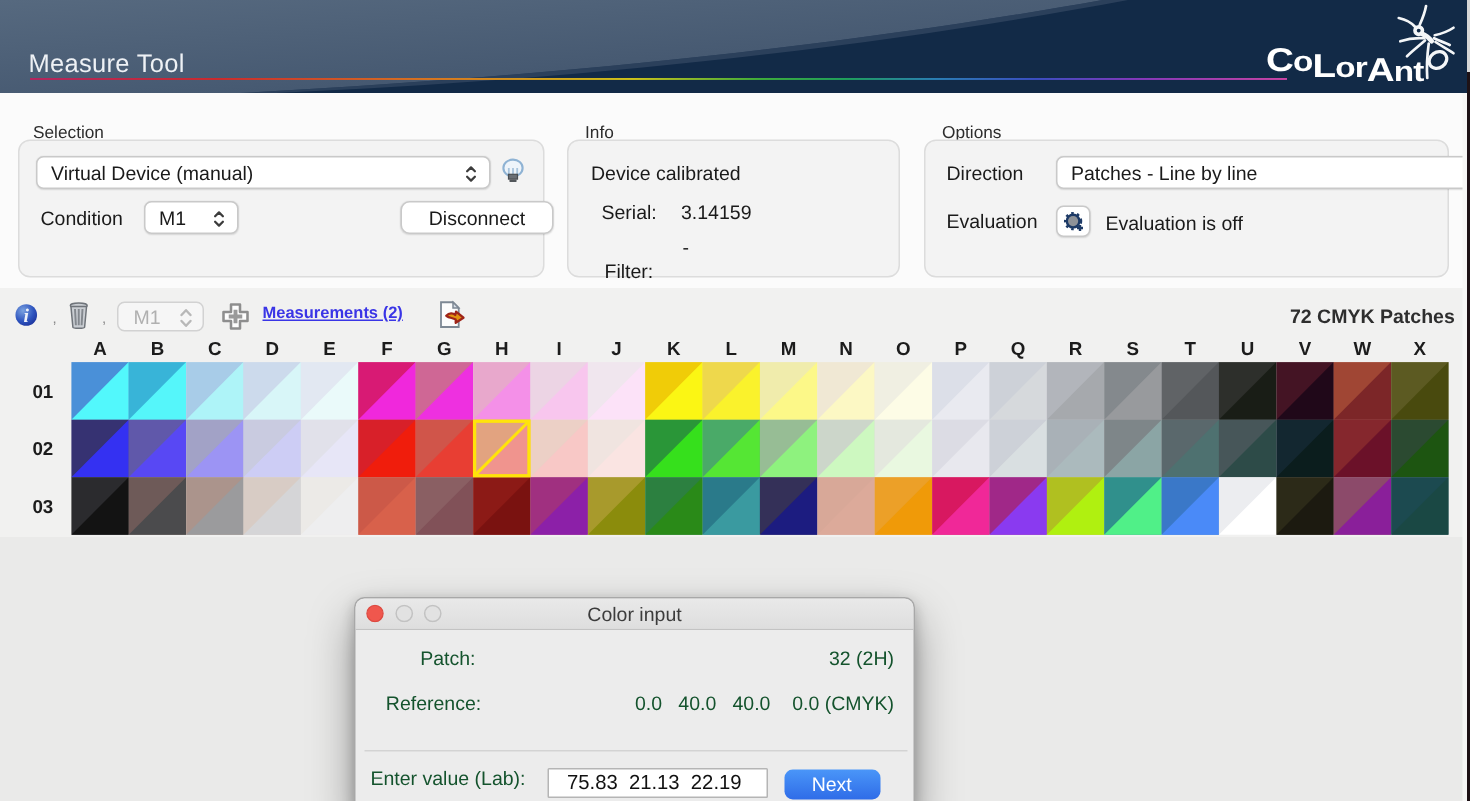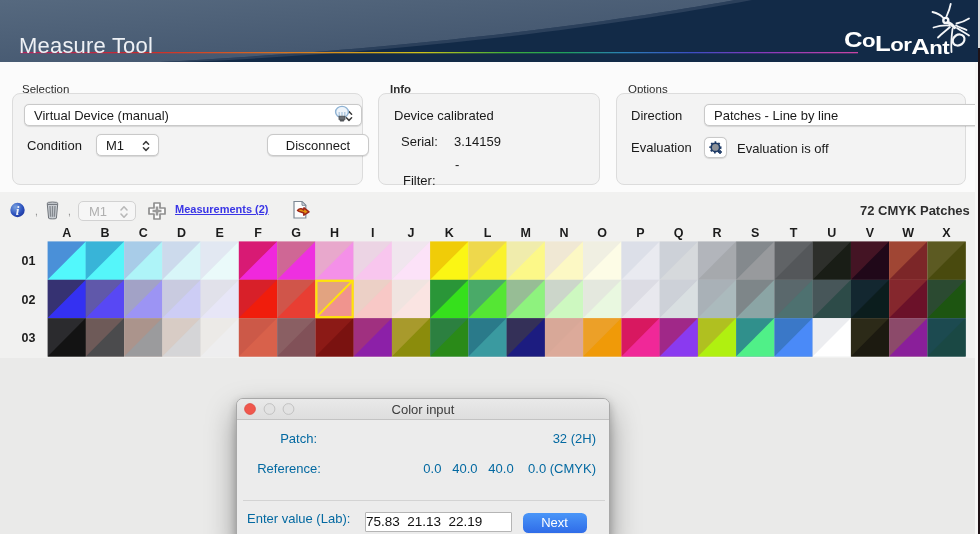--- a/index.html
+++ b/index.html
@@ -1,45 +1,45 @@
 <!DOCTYPE html>
 <html><head><meta charset="utf-8">
 <style>
   html,body{margin:0;padding:0;}
   body{width:980px;height:534px;overflow:hidden;position:relative;
        font-family:"Liberation Sans",sans-serif;background:#eaeae9;}
   .abs{position:absolute;}
   
   #header{left:0;top:0;width:980px;height:62px;background:#16304e;}
-  #htitle{left:19px;top:33px;color:#eef1f5;font-size:22px;letter-spacing:.2px;}
+  #htitle{left:19px;top:33px;color:#eef1f5;font-size:17px;letter-spacing:.2px;}
   
   .plabel{font-size:11.5px;color:#2d2d2d;}
   .panel{background:#f3f3f3;border:1px solid #dcdcdc;border-radius:8px;box-sizing:border-box;}
   .ctl{background:#fff;border:1px solid #c9c9c9;border-radius:5px;box-sizing:border-box;
        font-size:13px;color:#1a1a1a;box-shadow:0 .5px 1px rgba(0,0,0,.12);}
   .lbl13{font-size:13px;color:#1a1a1a;}
   
   #meas{font-size:11px;font-weight:bold;color:#3a35e6;text-decoration:underline;}
   #patchcount{font-size:13px;font-weight:bold;color:#2e2e2e;}
   
   .gridtext text{font-size:12.5px;font-weight:600;fill:#1c1c1c;font-family:"Liberation Sans",sans-serif;}
   
   #dialog{left:236px;top:374.5px;width:374px;height:145px;background:#ececec;
           border:1px solid #a8a8a8;border-radius:7px;box-sizing:border-box;
           box-shadow:0 14px 30px rgba(0,0,0,.38),0 3px 9px rgba(0,0,0,.22);margin-top:23px;}
   #dtitlebar{left:0;top:0;width:100%;height:20px;background:linear-gradient(#e9e9e9,#dedede);
              border-bottom:1px solid #c3c3c3;border-radius:6px 6px 0 0;}
   #dtitle{width:100%;top:3px;text-align:center;font-size:13px;color:#3c3c3c;}
-  .dlg13{font-size:13px;color:#0369a1;}
+  .dlg13{font-size:13px;color:#14532d;}
   #nextbtn{left:285.5px;top:114px;width:64px;height:20px;border-radius:5.5px;
            background:linear-gradient(#4a96f8,#2f6ce8);color:#fff;font-size:13px;
            text-align:center;line-height:20px;}
   #labinput{left:128px;top:113.5px;width:147px;height:20px;background:#fff;
             border:1px solid #b5b5b5;box-sizing:border-box;font-size:13.5px;color:#111;
-            line-height:18px;padding-left:0;border-radius:1px;}
+            line-height:18px;padding-left:12px;border-radius:1px;}
 </style></head>
 <body>
 
 <div id="header" class="abs">
   <svg width="980" height="62" style="position:absolute;left:0;top:0">
     <defs>
       <linearGradient id="slate" x1="0" y1="0" x2="0.85" y2="1">
         <stop offset="0" stop-color="#56697f"></stop>
           <stop offset="0.65" stop-color="#475a72"></stop>
           <stop offset="1" stop-color="#3c4f68"></stop>
@@ -84,25 +84,25 @@
     <path d="M31.5,23.5 C36,22.5 41,20.5 44,18.5"></path>
     <path d="M32,28 C36.5,31 40.5,33 44,35.5"></path>
   </svg>
 </div>
 
 <div class="abs" style="left:0;top:62px;width:980px;height:130px;background:#fbfbfb;"></div>
 
 <div class="abs" style="left:0;top:192px;width:980px;height:166px;background:#f1f1f0;"></div>
 
 <div class="abs plabel" style="left:22px;top:83px;">Selection</div>
-<div class="abs plabel" style="left:390px;top:83px;font-weight:bold;">Info</div>
+<div class="abs plabel" style="left:390px;top:83px;">Info</div>
 <div class="abs plabel" style="left:628px;top:83px;">Options</div>
 
 <div class="abs panel" style="left:12px;top:93px;width:351px;height:92px;"></div>
-<div class="abs ctl" style="left:24px;top:104px;width:338px;height:22px;">
+<div class="abs ctl" style="left:24px;top:104px;width:303px;height:22px;">
   <span style="position:absolute;left:9px;top:3px;">Virtual Device (manual)</span>
   <svg style="position:absolute;right:6px;top:4px" width="12" height="14" viewBox="0 0 12 14" fill="none" stroke="#3c3c3c" stroke-width="1.5" stroke-linecap="round" stroke-linejoin="round">
     <path d="M3.4,5.2 L6,2.6 L8.6,5.2"></path>
       <path d="M3.4,8.8 L6,11.4 L8.6,8.8"></path>
   </svg>
 </div>
 
 <svg class="abs" style="left:332px;top:104px" width="20" height="20" viewBox="0 0 20 20">
   <ellipse cx="10" cy="8" rx="6.4" ry="5.6" fill="#eef4fa" stroke="#8fb3d4" stroke-width="1.4"></ellipse>
   <path d="M7.2,8 L7.2,12 M10,8 L10,12 M12.8,8 L12.8,12" stroke="#a8c4dc" stroke-width="1.2"></path>

